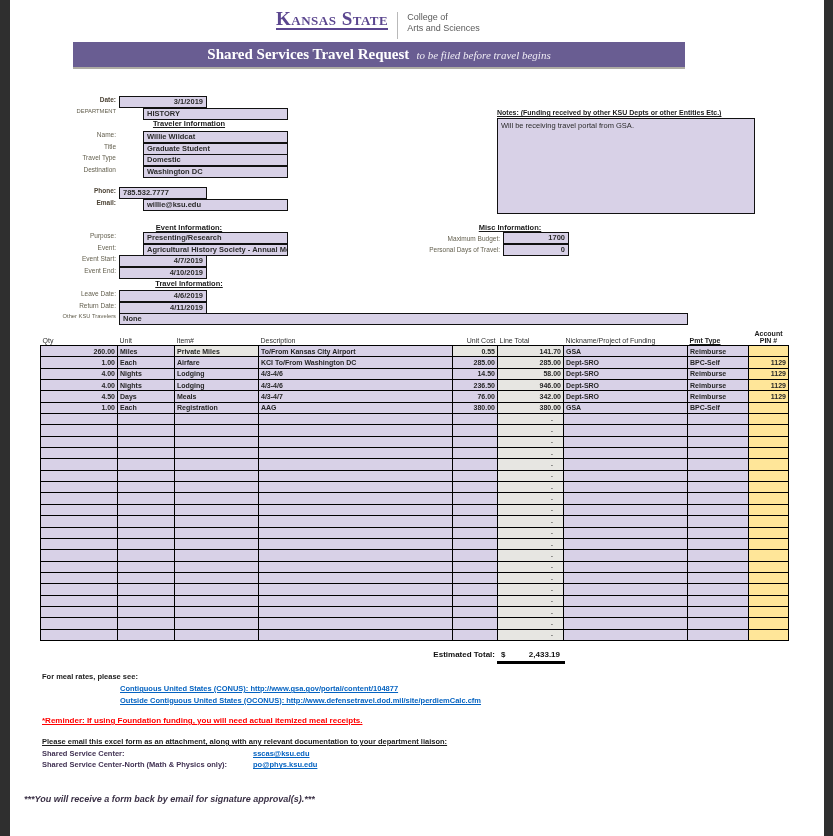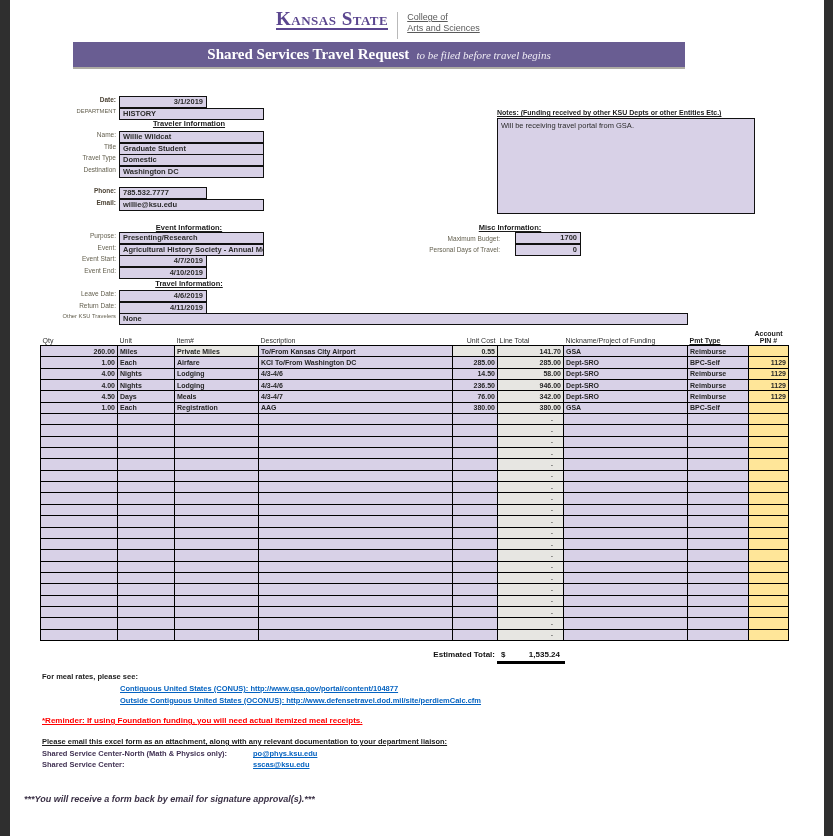--- a/index.html
+++ b/index.html
@@ -9,47 +9,47 @@
   .strip.left{left:0;width:10px;}
   .strip.right{left:824px;width:9px;}
 
   
   .logo{position:absolute;left:276px;top:10px;display:flex;gap:9px;align-items:flex-start;}
   .logo-main{color:var(--ksu_purple,#5b468f);}
   .logo-primary{font-family:"Liberation Serif",serif;font-variant:small-caps;font-weight:bold;
                 font-size:19px;line-height:17px;letter-spacing:.5px;border-bottom:2px solid var(--ksu_purple,#5b468f);padding-bottom:1px;}
   .logo-secondary{font-size:8px;font-weight:bold;letter-spacing:4.2px;margin-top:10px;}
   .logo-divider{width:1px;height:27px;background:#b9b9b9;margin-top:2px;}
-  .logo-college{font-size:9px;color:#5a5a5a;line-height:11px;margin-top:2px;text-decoration:underline;}
+  .logo-college{font-size:9px;color:#5a5a5a;line-height:11px;margin-top:2px;}
 
   
   .banner{position:absolute;left:73px;top:42px;width:612px;height:25px;background:var(--banner_purple,#695d92);
           box-shadow:0 2px 0 #aeaca4;display:flex;align-items:center;justify-content:center;
           font-family:"Liberation Serif",serif;color:#fff;white-space:nowrap;}
   .banner b{font-size:15px;font-weight:bold;}
   .banner i{font-size:11px;margin-left:7px;font-style:italic;color:#efecf5;}
 
   
   .frow{position:absolute;left:40px;display:flex;align-items:flex-start;}
   .flabel{width:76px;text-align:right;padding-right:3px;font-size:6.5px;color:#64604f;
           display:flex;align-items:center;justify-content:flex-end;white-space:nowrap;}
   .flabel.bold{font-weight:bold;color:#4c4335;}
   .flabel.tiny{font-size:5.8px;}
   .ffield{background:var(--field_purple,#d8d1e7);border:1px solid #111;height:10px;
           font-size:7.5px;font-weight:bold;line-height:10px;padding:0 3px;white-space:nowrap;overflow:hidden;}
-  .w87{width:80px;} .w144{width:137px;} .w568{width:561px;}
+  .w87{width:80px;} .w144{width:137px;margin-left:24px;} .w568{width:561px;}
   .right{text-align:right;}
 
   .sec-title{position:absolute;font-size:7.5px;font-weight:bold;color:#1c1c1c;
              text-decoration:underline;white-space:nowrap;transform:translateX(-50%);}
   .notes-title{position:absolute;left:497px;top:109px;font-size:7px;font-weight:bold;text-decoration:underline;color:#1c1c1c;}
   .notes-box{position:absolute;left:497px;top:118px;width:250px;height:90px;background:var(--field_purple,#d8d1e7);
              border:1.5px solid #111;font-size:7.5px;padding:2px 3px;color:#2b2b2b;}
 
-  .misc-row{position:absolute;display:flex;gap:12px;}
+  .misc-row{position:absolute;display:flex;}
   .misc-label{width:167px;text-align:right;padding-right:3px;font-size:6.5px;color:#64604f;
               display:flex;align-items:center;justify-content:flex-end;}
   .misc-field{width:58px;background:var(--field_purple,#d8d1e7);border:1px solid #111;height:10px;
               font-size:7.5px;font-weight:bold;line-height:10px;padding:0 3px;text-align:right;}
 
   
   .items{position:absolute;left:40px;top:330px;border-collapse:collapse;table-layout:fixed;width:748px;}
   .items thead th{font-size:7px;font-weight:normal;color:#333;vertical-align:bottom;padding:0 2px 1px 2px;
                   text-align:left;white-space:nowrap;overflow:hidden;}
   .items thead th.r{text-align:right;} .items thead th.c{text-align:center;}
@@ -495,32 +495,32 @@
           <td class="gray dash">-</td>
           <td></td>
           <td></td>
           <td class="pin"></td>
         </tr>
       </tbody>
   </table>
 
   <div class="total-label">Estimated Total:</div>
   <div class="total-cur">$</div>
-  <div class="total-val">1,535.24</div>
+  <div class="total-val">2,433.19</div>
   <div class="total-line"></div>
 
   <div class="ft bold" style="top:672px">For meal rates, please see:</div>
   <div class="ft link" style="left:120px;top:684px">Contiguous United States (CONUS):  http://www.gsa.gov/portal/content/104877</div>
   <div class="ft link" style="left:120px;top:695.5px">Outside Contiguous United States (OCONUS): http://www.defensetravel.dod.mil/site/perdiemCalc.cfm</div>
   <div class="ft reminder" style="top:716px;font-size:8px">*Reminder: If using Foundation funding, you will need actual itemized meal receipts.</div>
   <div class="ft bold u" style="top:737px">Please email this excel form as an attachment, along with any relevant documentation to your department liaison:</div>
   <div class="contacts">
       <div class="contact-row">
+        <span class="contact-label">Shared Service Center:</span>
+        <span class="link">sscas@ksu.edu</span>
+      </div>
+      <div class="contact-row">
         <span class="contact-label">Shared Service Center-North (Math &amp; Physics only):</span>
         <span class="link">po@phys.ksu.edu</span>
-      </div>
-      <div class="contact-row">
-        <span class="contact-label">Shared Service Center:</span>
-        <span class="link">sscas@ksu.edu</span>
       </div>
     </div>
   <div class="signature">***You will receive a form back by email for signature approval(s).***</div>
 </div>
 
 </body></html>

